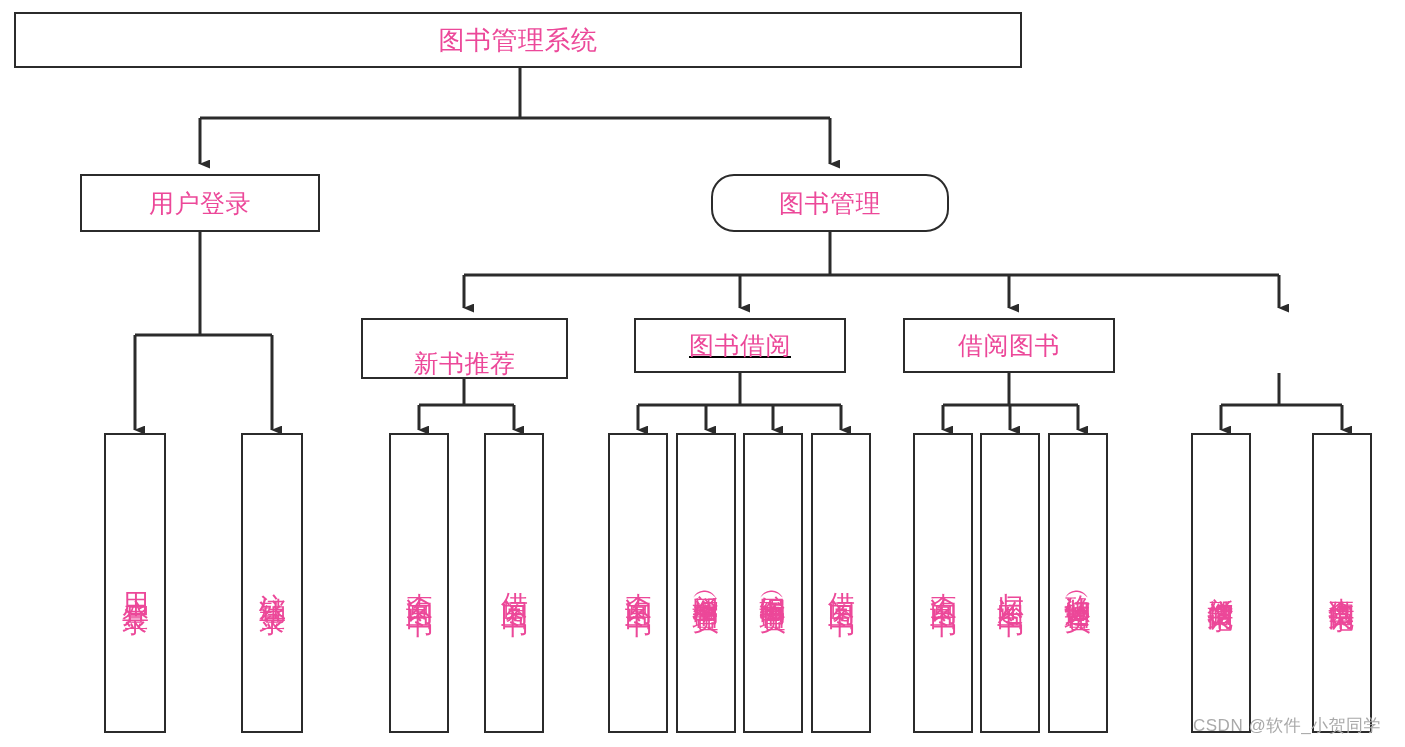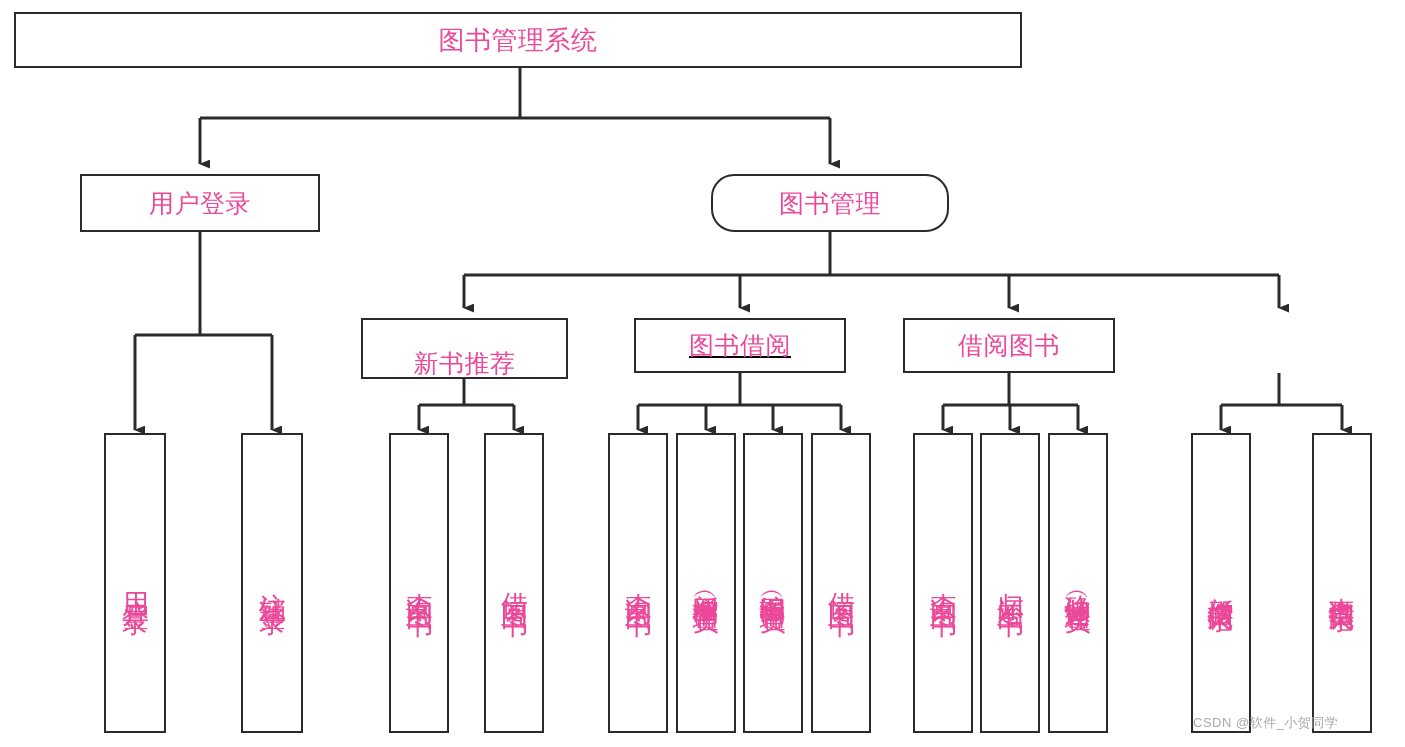--- a/index.html
+++ b/index.html
@@ -68,21 +68,21 @@
     text-align: center;
   }
   .node.vert.tight .node-label {
     letter-spacing: 2px;
     font-size: 26px;
   }
   .watermark {
     position: absolute;
     left: 1193px;
     top: 714px;
-    font-size: 13px;
+    font-size: 17px;
     color: #a9a9a9;
     white-space: nowrap;
     letter-spacing: 0.5px;
   }
 </style>
 </head>
 <body>
 
 <div id="diagram-root">
 

